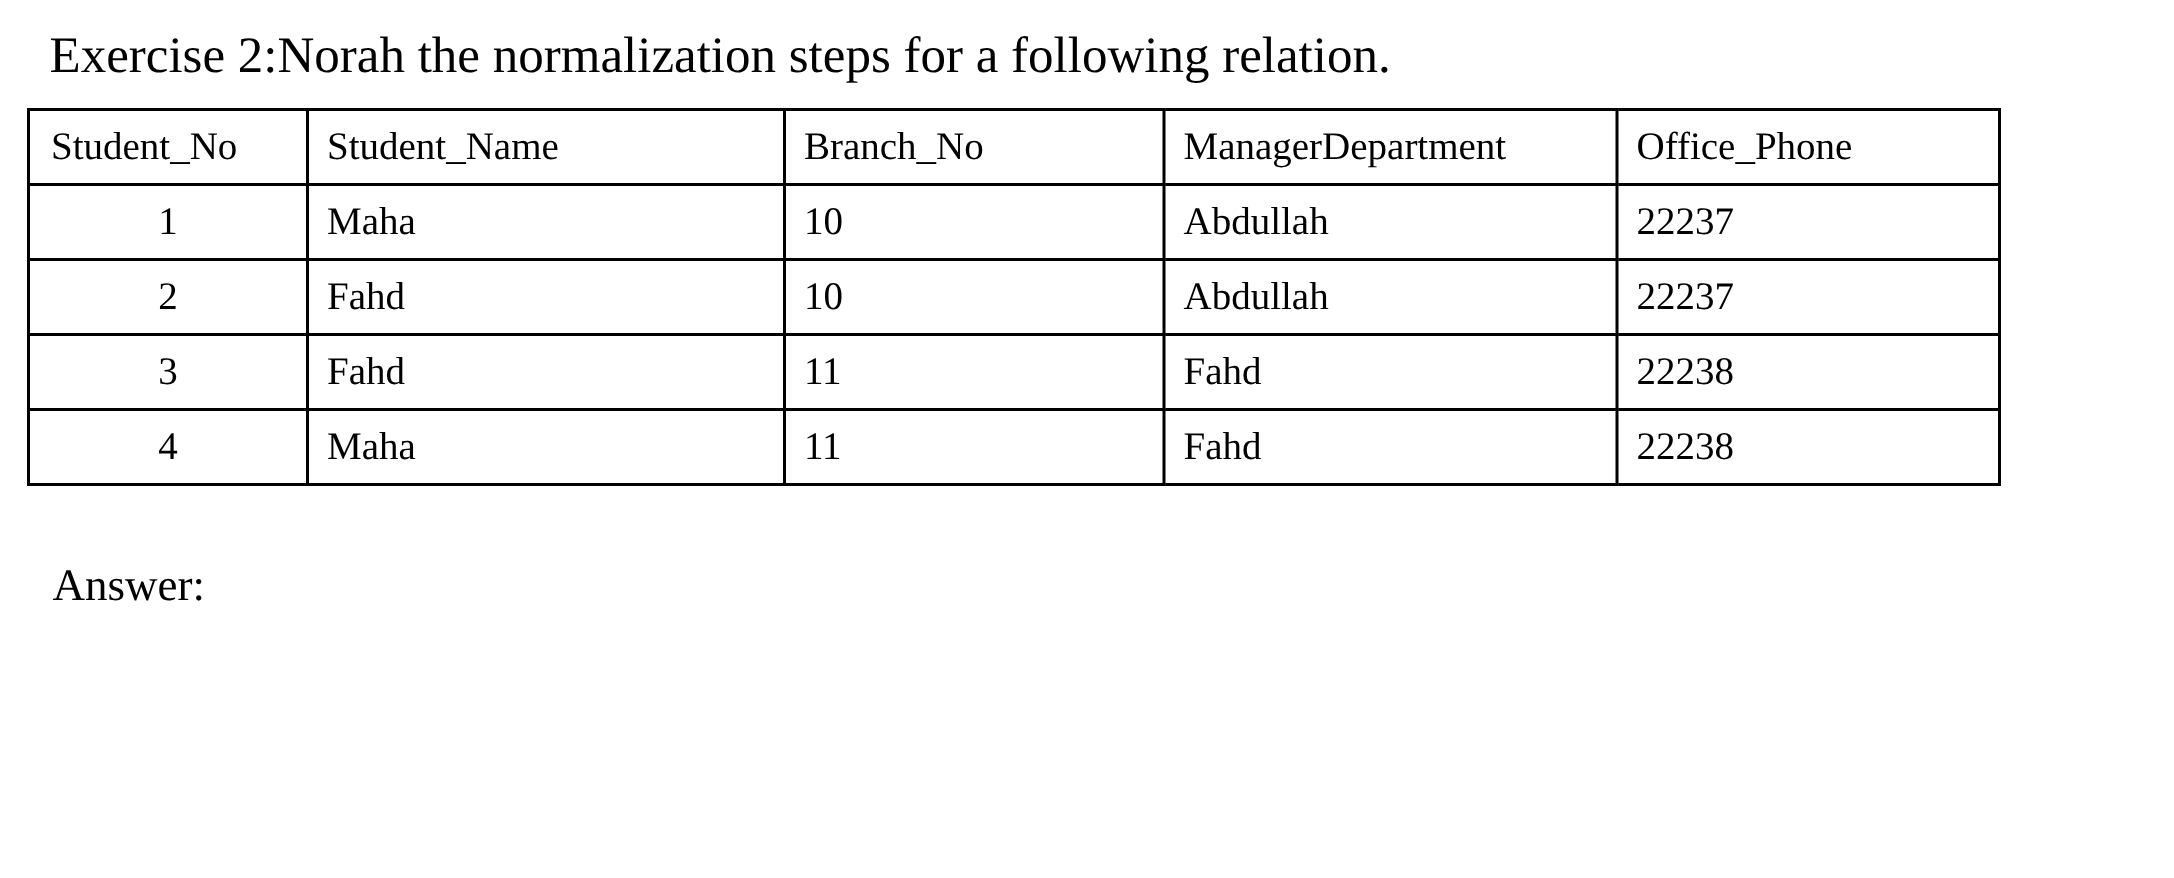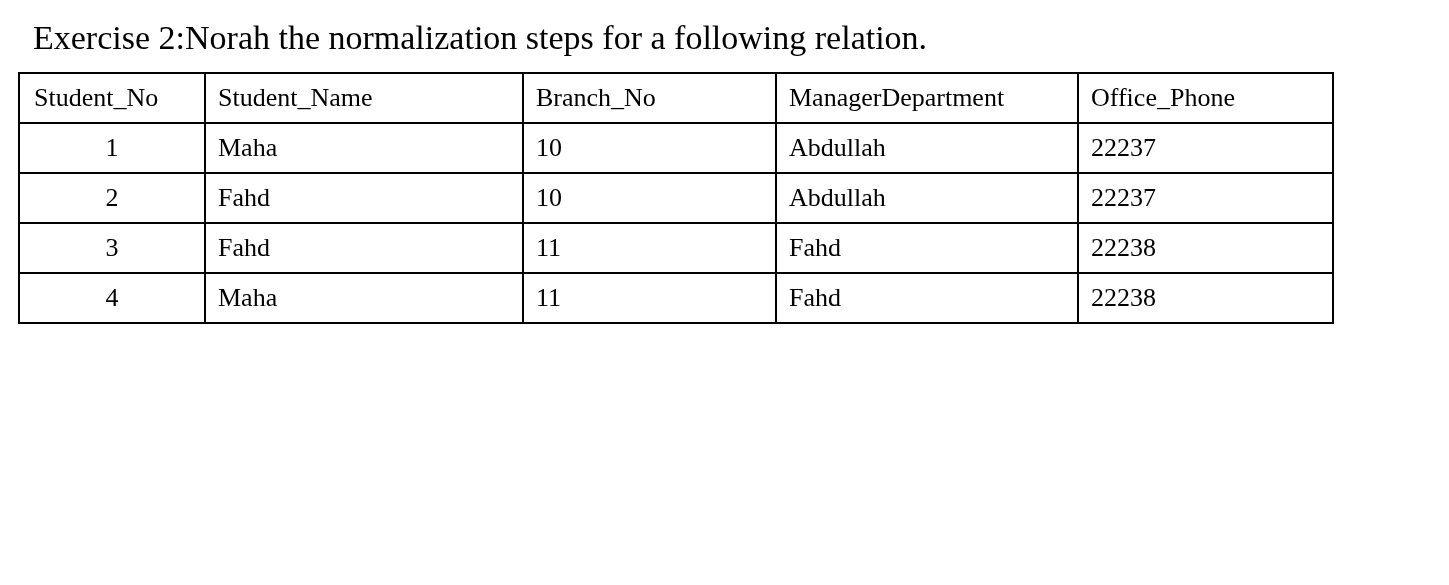--- a/index.html
+++ b/index.html
@@ -114,14 +114,15 @@
       <tr>
         <td class="num-cell">4</td>
         <td>Maha</td>
         <td>11</td>
         <td>Fahd</td>
         <td>22238</td>
       </tr>
     </tbody>
   </table>
 
+  <div class="answer">Answer:</div>
 
 </div>
 
 </body></html>

